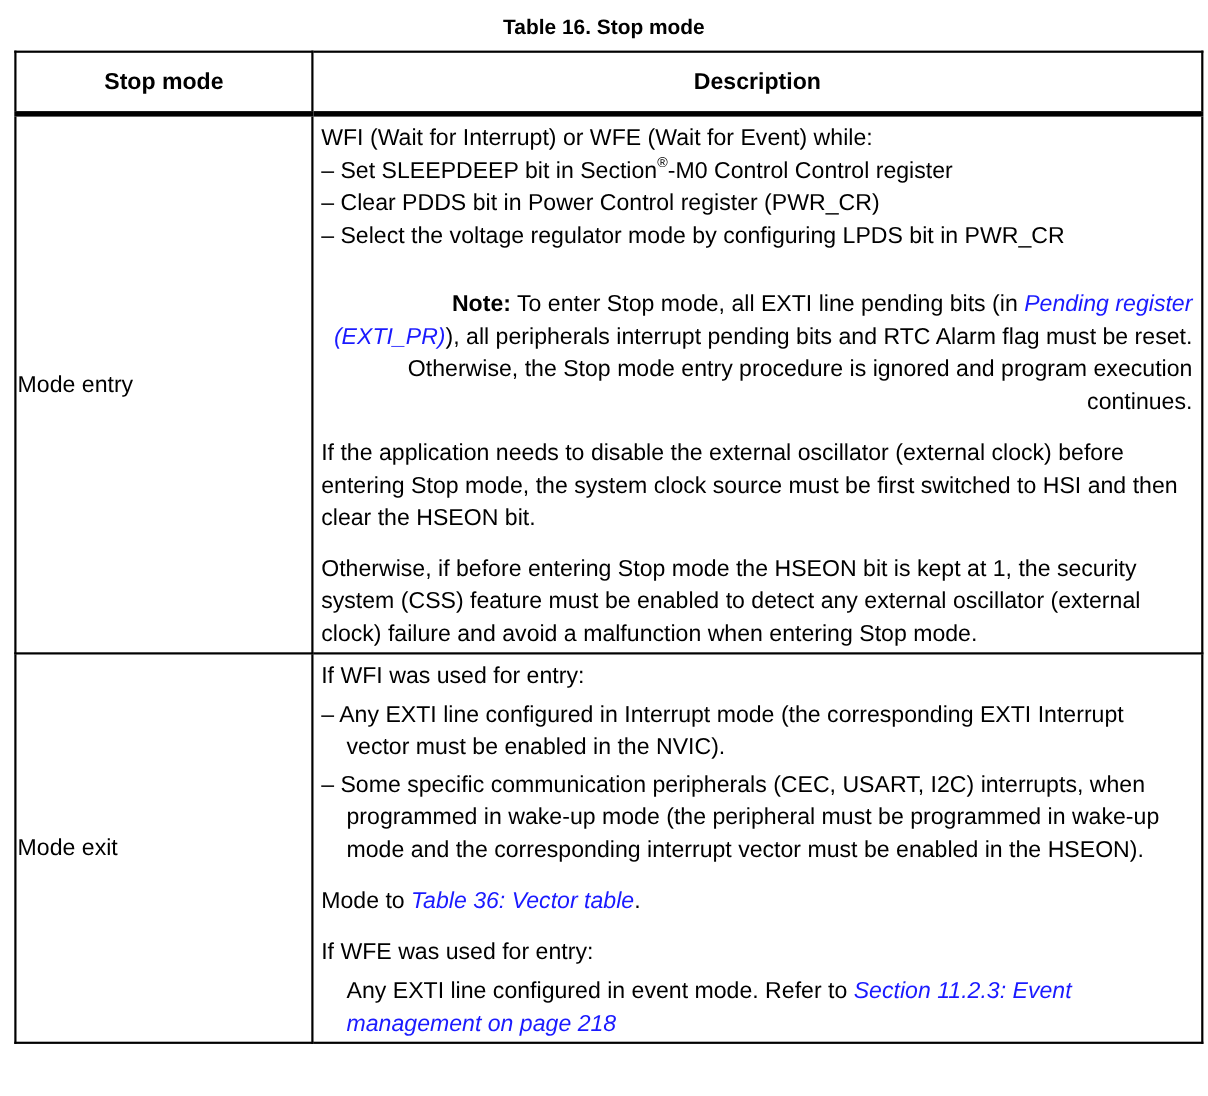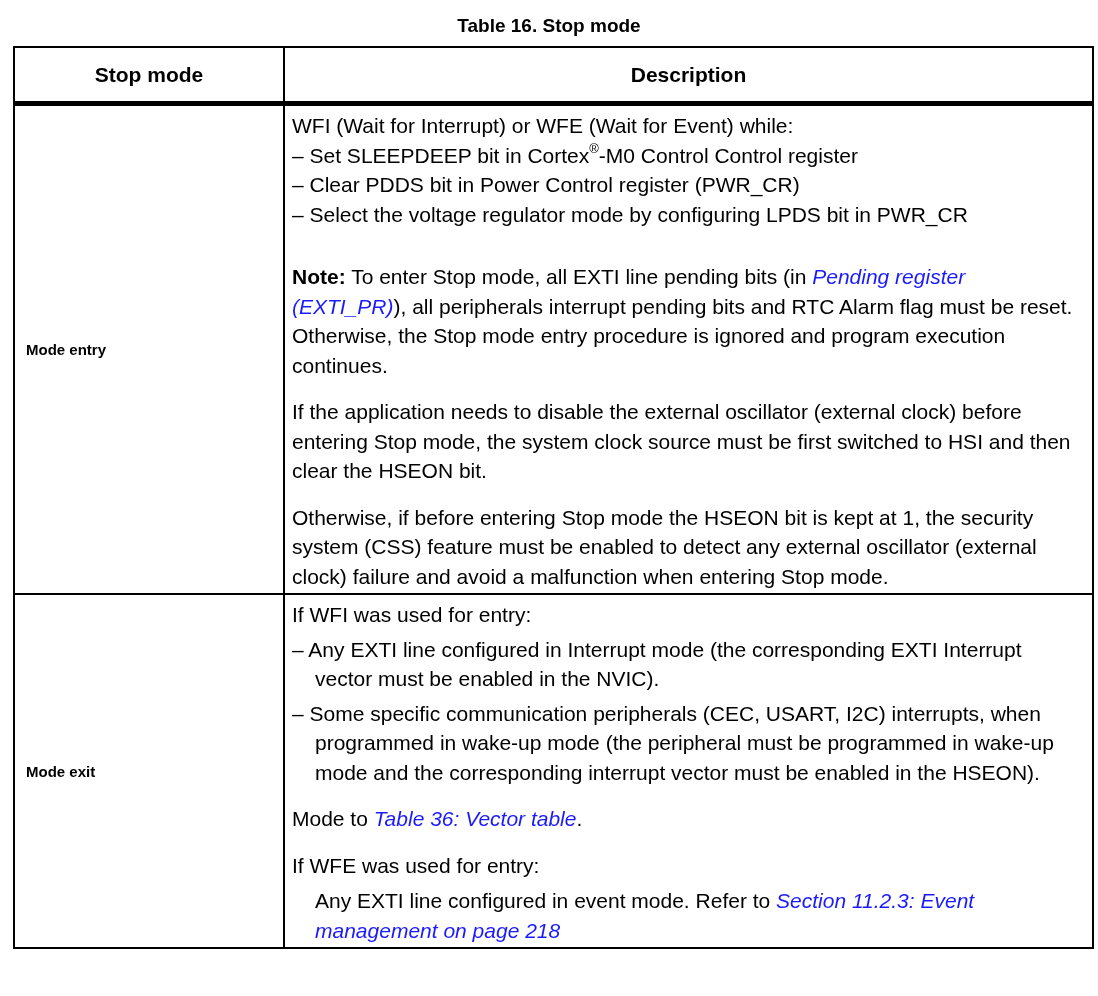--- a/index.html
+++ b/index.html
@@ -8,21 +8,21 @@
   .caption { position:absolute; top:10px; left:0; width:1098px; text-align:center;
              font-weight:bold; font-size:19px; line-height:32px; }
   table.doc { position:absolute; left:13px; top:46px; width:1079px;
               border-collapse:collapse; table-layout:fixed; }
   table.doc th, table.doc td { border:2px solid #000; vertical-align:middle; }
   table.doc th { height:53px; font-size:21px; font-weight:bold; text-align:center; padding:0; }
   table.doc thead tr { border-bottom:5px solid #a21caf; }
   table.doc thead th { border-bottom:5px solid #000; }
   col.c1 { width:270px; }
   col.c2 { width:809px; }
-  td.label { font-weight:bold; font-size:15px; padding:0 0 0 11px; }
+  td.label { font-weight:normal; font-size:21px; padding:0 0 0 1px; }
   td.desc { font-size:21px; line-height:29.5px; padding:5px 8px 2px 7px; vertical-align:top; }
   .line { display:block; }
   .dash { display:block; padding-left:23px; text-indent:-23px; }
   .indent { display:block; padding-left:23px; }
   .gap { display:block; height:28px; }
   .para { display:block; margin-top:17px; }
   .link { color:#1a1aff; font-style:italic; }
   sup { font-size:13px; line-height:0; position:relative; top:-2px; }
   .bold { font-weight:bold; }
 </style>
@@ -40,25 +40,25 @@
     <tr>
       <th>Stop mode</th>
       <th>Description</th>
     </tr>
   </thead>
   <tbody>
     <tr>
       <td class="label">Mode entry</td>
       <td class="desc">
         <span class="line">WFI (Wait for Interrupt) or WFE (Wait for Event) while:</span>
-        <span class="dash"><span>– Set SLEEPDEEP bit in Cortex</span><sup>®</sup><span>-M0 Control Control register</span></span>
+        <span class="dash"><span>– Set SLEEPDEEP bit in Section</span><sup>®</sup><span>-M0 Control Control register</span></span>
         <span class="dash">– Clear PDDS bit in Power Control register (PWR_CR)</span>
         <span class="dash">– Select the voltage regulator mode by configuring LPDS bit in PWR_CR</span>
         <span class="gap"></span>
-        <span class="line" style="margin-top:5px;"><span class="bold">Note:</span><span> To enter Stop mode, all EXTI line pending bits (in </span><span class="link">Pending register (EXTI_PR)</span><span>), all peripherals interrupt pending bits and RTC Alarm flag must be reset. Otherwise, the Stop mode entry procedure is ignored and program execution continues.</span></span>
+        <span class="line" style="margin-top:5px;text-align:right;"><span class="bold">Note:</span><span> To enter Stop mode, all EXTI line pending bits (in </span><span class="link">Pending register (EXTI_PR)</span><span>), all peripherals interrupt pending bits and RTC Alarm flag must be reset. Otherwise, the Stop mode entry procedure is ignored and program execution continues.</span></span>
         <span class="para">If the application needs to disable the external oscillator (external clock) before entering Stop mode, the system clock source must be first switched to HSI and then clear the HSEON bit.</span>
         <span class="para">Otherwise, if before entering Stop mode the HSEON bit is kept at 1, the security system (CSS) feature must be enabled to detect any external oscillator (external clock) failure and avoid a malfunction when entering Stop mode.</span>
       </td>
     </tr>
     <tr>
       <td class="label">Mode exit</td>
       <td class="desc">
         <span class="line">If WFI was used for entry:</span>
         <span class="dash" style="margin-top:5px;">– Any EXTI line configured in Interrupt mode (the corresponding EXTI Interrupt vector must be enabled in the NVIC).</span>
         <span class="dash" style="margin-top:5px;">– Some specific communication peripherals (CEC, USART, I2C) interrupts, when programmed in wake-up mode (the peripheral must be programmed in wake-up mode and the corresponding interrupt vector must be enabled in the HSEON).</span>

